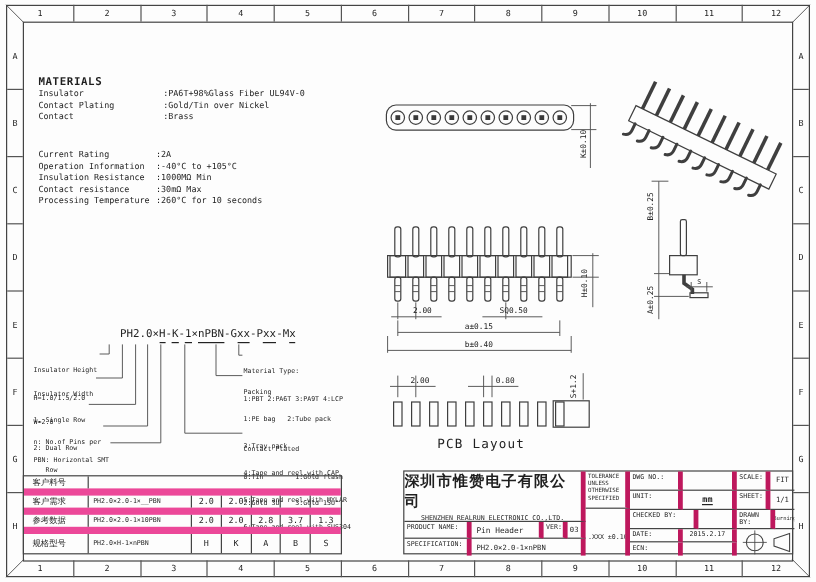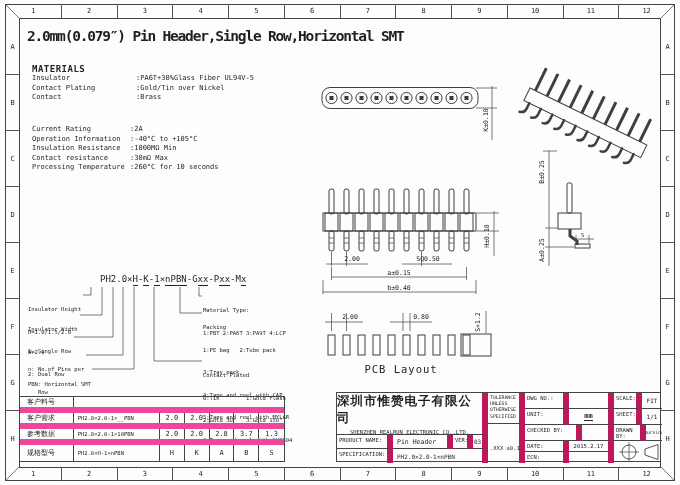--- a/index.html
+++ b/index.html
@@ -40,21 +40,21 @@
   .ltr{display:flex;height:16px;border-bottom:6px solid #ec4899;box-sizing:border-box;}
   .ltr:last-child{border-bottom:none;}
   .ltc{border-right:1px solid #444;box-sizing:border-box;display:flex;align-items:center;justify-content:center;overflow:hidden;}
   .ltc:last-child{border-right:none;}
   .ltc.lab{width:54px;justify-content:flex-start;padding-left:7px;font-size:7px;font-family:"Liberation Sans",sans-serif;}
   .ltc.part{width:87px;justify-content:flex-start;padding-left:4px;font-size:5.5px;white-space:pre;}
   .ltc.n{width:25px;font-size:7px;}
   .ltc.wide{flex:1;}
   
   .tblock{left:336px;top:392px;width:325px;height:70px;border:1px solid #444;box-sizing:border-box;}
-  .tc{position:absolute;border-right:6px solid #be185d;border-bottom:1px solid #444;box-sizing:border-box;overflow:hidden;}
+  .tc{position:absolute;border-right:4px solid #be185d;border-bottom:1px solid #444;box-sizing:border-box;overflow:hidden;}
   .tc.nb{border-bottom:none;}
   .tc.nr{border-right:none;}
   .lbl5{font-size:5.5px;padding:2px 0 0 2px;}
   .cjk{font-family:"Liberation Sans","DejaVu Sans",sans-serif;}
 </style>
 </head>
 <body>
 
 <div class="page">
 
@@ -229,25 +229,24 @@
     <div class="fc">A</div>
     <div class="fc">B</div>
     <div class="fc">C</div>
     <div class="fc">D</div>
     <div class="fc">E</div>
     <div class="fc">F</div>
     <div class="fc">G</div>
     <div class="fc">H</div>
   </div>
 
-  <div class="abs title">2.0mm(0.079″) Pin Header,Single Row,Horizontal SMT</div>
 
   <div class="abs" style="left:32px;top:64px;">
     <div class="sec-h">MATERIALS</div>
-    <div class="kv"><span class="k">Insulator</span><span>:PA6T+30%Glass Fiber UL94V-5</span></div>
+    <div class="kv"><span class="k">Insulator</span><span>:PA6T+98%Glass Fiber UL94V-0</span></div>
     <div class="kv"><span class="k">Contact Plating</span><span>:Gold/Tin over Nickel</span></div>
     <div class="kv"><span class="k">Contact</span><span>:Brass</span></div>
   </div>
 
   <div class="abs specs" style="left:32px;top:125px;">
     <div class="kv"><span class="k">Current Rating</span><span>:2A</span></div>
     <div class="kv"><span class="k">Operation Information</span><span>:-40°C to +105°C</span></div>
     <div class="kv"><span class="k">Insulation Resistance</span><span>:1000MΩ Min</span></div>
     <div class="kv"><span class="k">Contact resistance</span><span>:30mΩ Max</span></div>
     <div class="kv"><span class="k">Processing Temperature</span><span>:260°C for 10 seconds</span></div>

